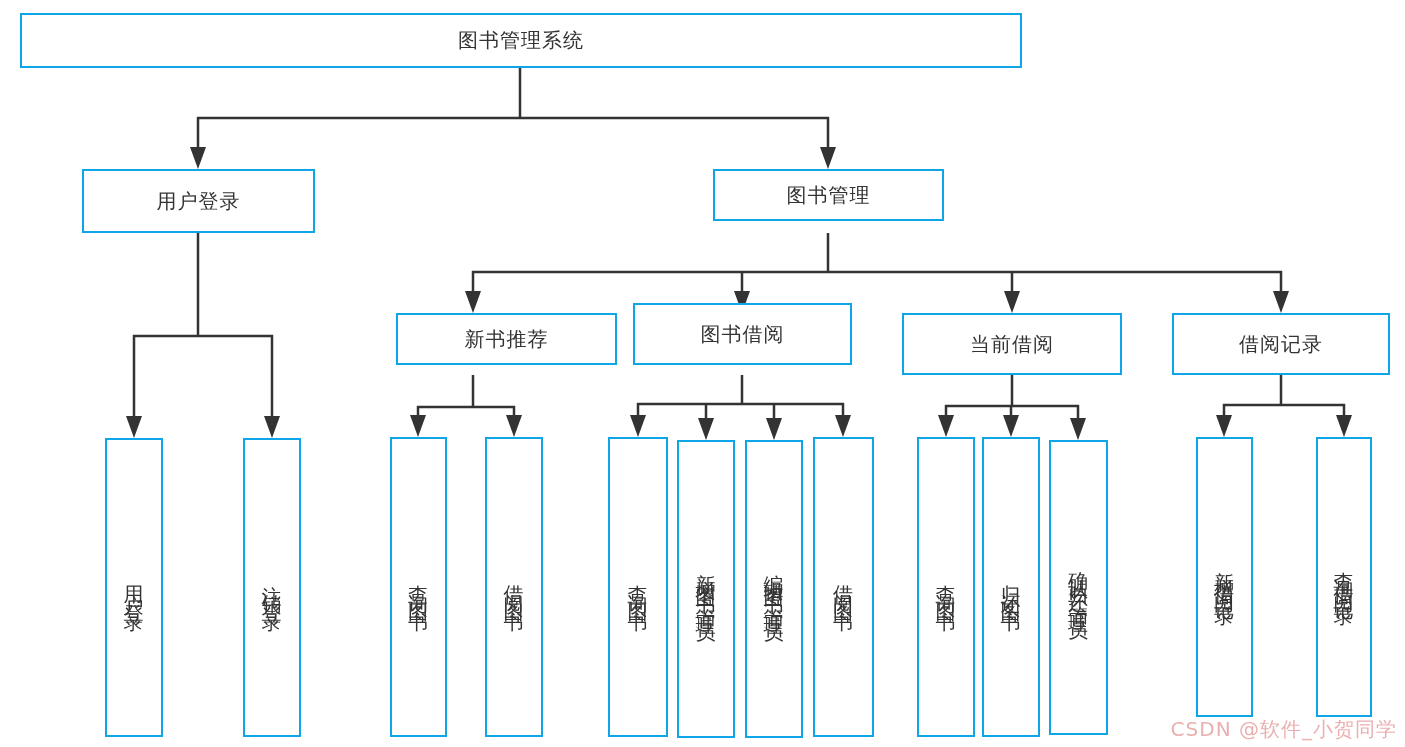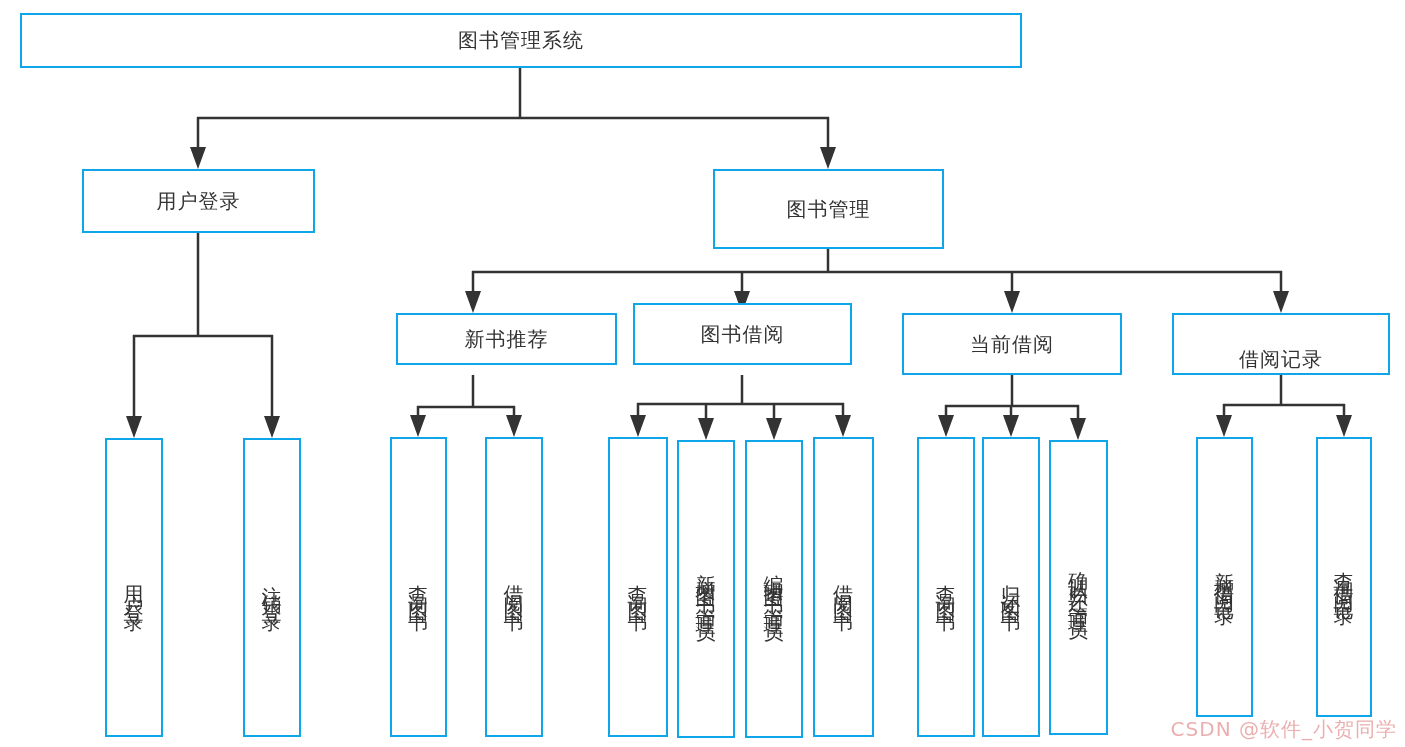--- a/index.html
+++ b/index.html
@@ -21,25 +21,25 @@
     align-items: center;
     justify-content: center;
     box-sizing: border-box;
     font-size: 20px;
     letter-spacing: 1px;
     color: #333333;
   }
   
   .n-root          { left: 20px;   top: 13px;  width: 1002px; height: 55px; }
   .n-user-login    { left: 82px;   top: 169px; width: 233px;  height: 64px; }
-  .n-book-mgmt     { left: 713px;  top: 169px; width: 231px;  height: 80px; text-align: right; }
+  .n-book-mgmt     { left: 713px;  top: 169px; width: 231px;  height: 52px; text-align: right; }
   .n-new-book      { left: 363px;  top: 313px; width: 221px;  height: 52px; margin-left: 33px; }
   .n-book-borrow   { left: 633px;  top: 303px; width: 219px;  height: 62px; }
   .n-cur-borrow    { left: 902px;  top: 313px; width: 220px;  height: 62px; }
-  .n-borrow-rec    { left: 1172px; top: 313px; width: 218px;  height: 62px; align-items: flex-end; }
+  .n-borrow-rec    { left: 1172px; top: 313px; width: 218px;  height: 62px; }
   
   .leaf span {
     writing-mode: vertical-rl;
     text-orientation: mixed;
     letter-spacing: 9px;
     font-size: 20px;
     line-height: 1;
     white-space: nowrap;
   }
   .l-user-login  { left: 105px;  top: 438px; width: 58px; height: 299px; }

